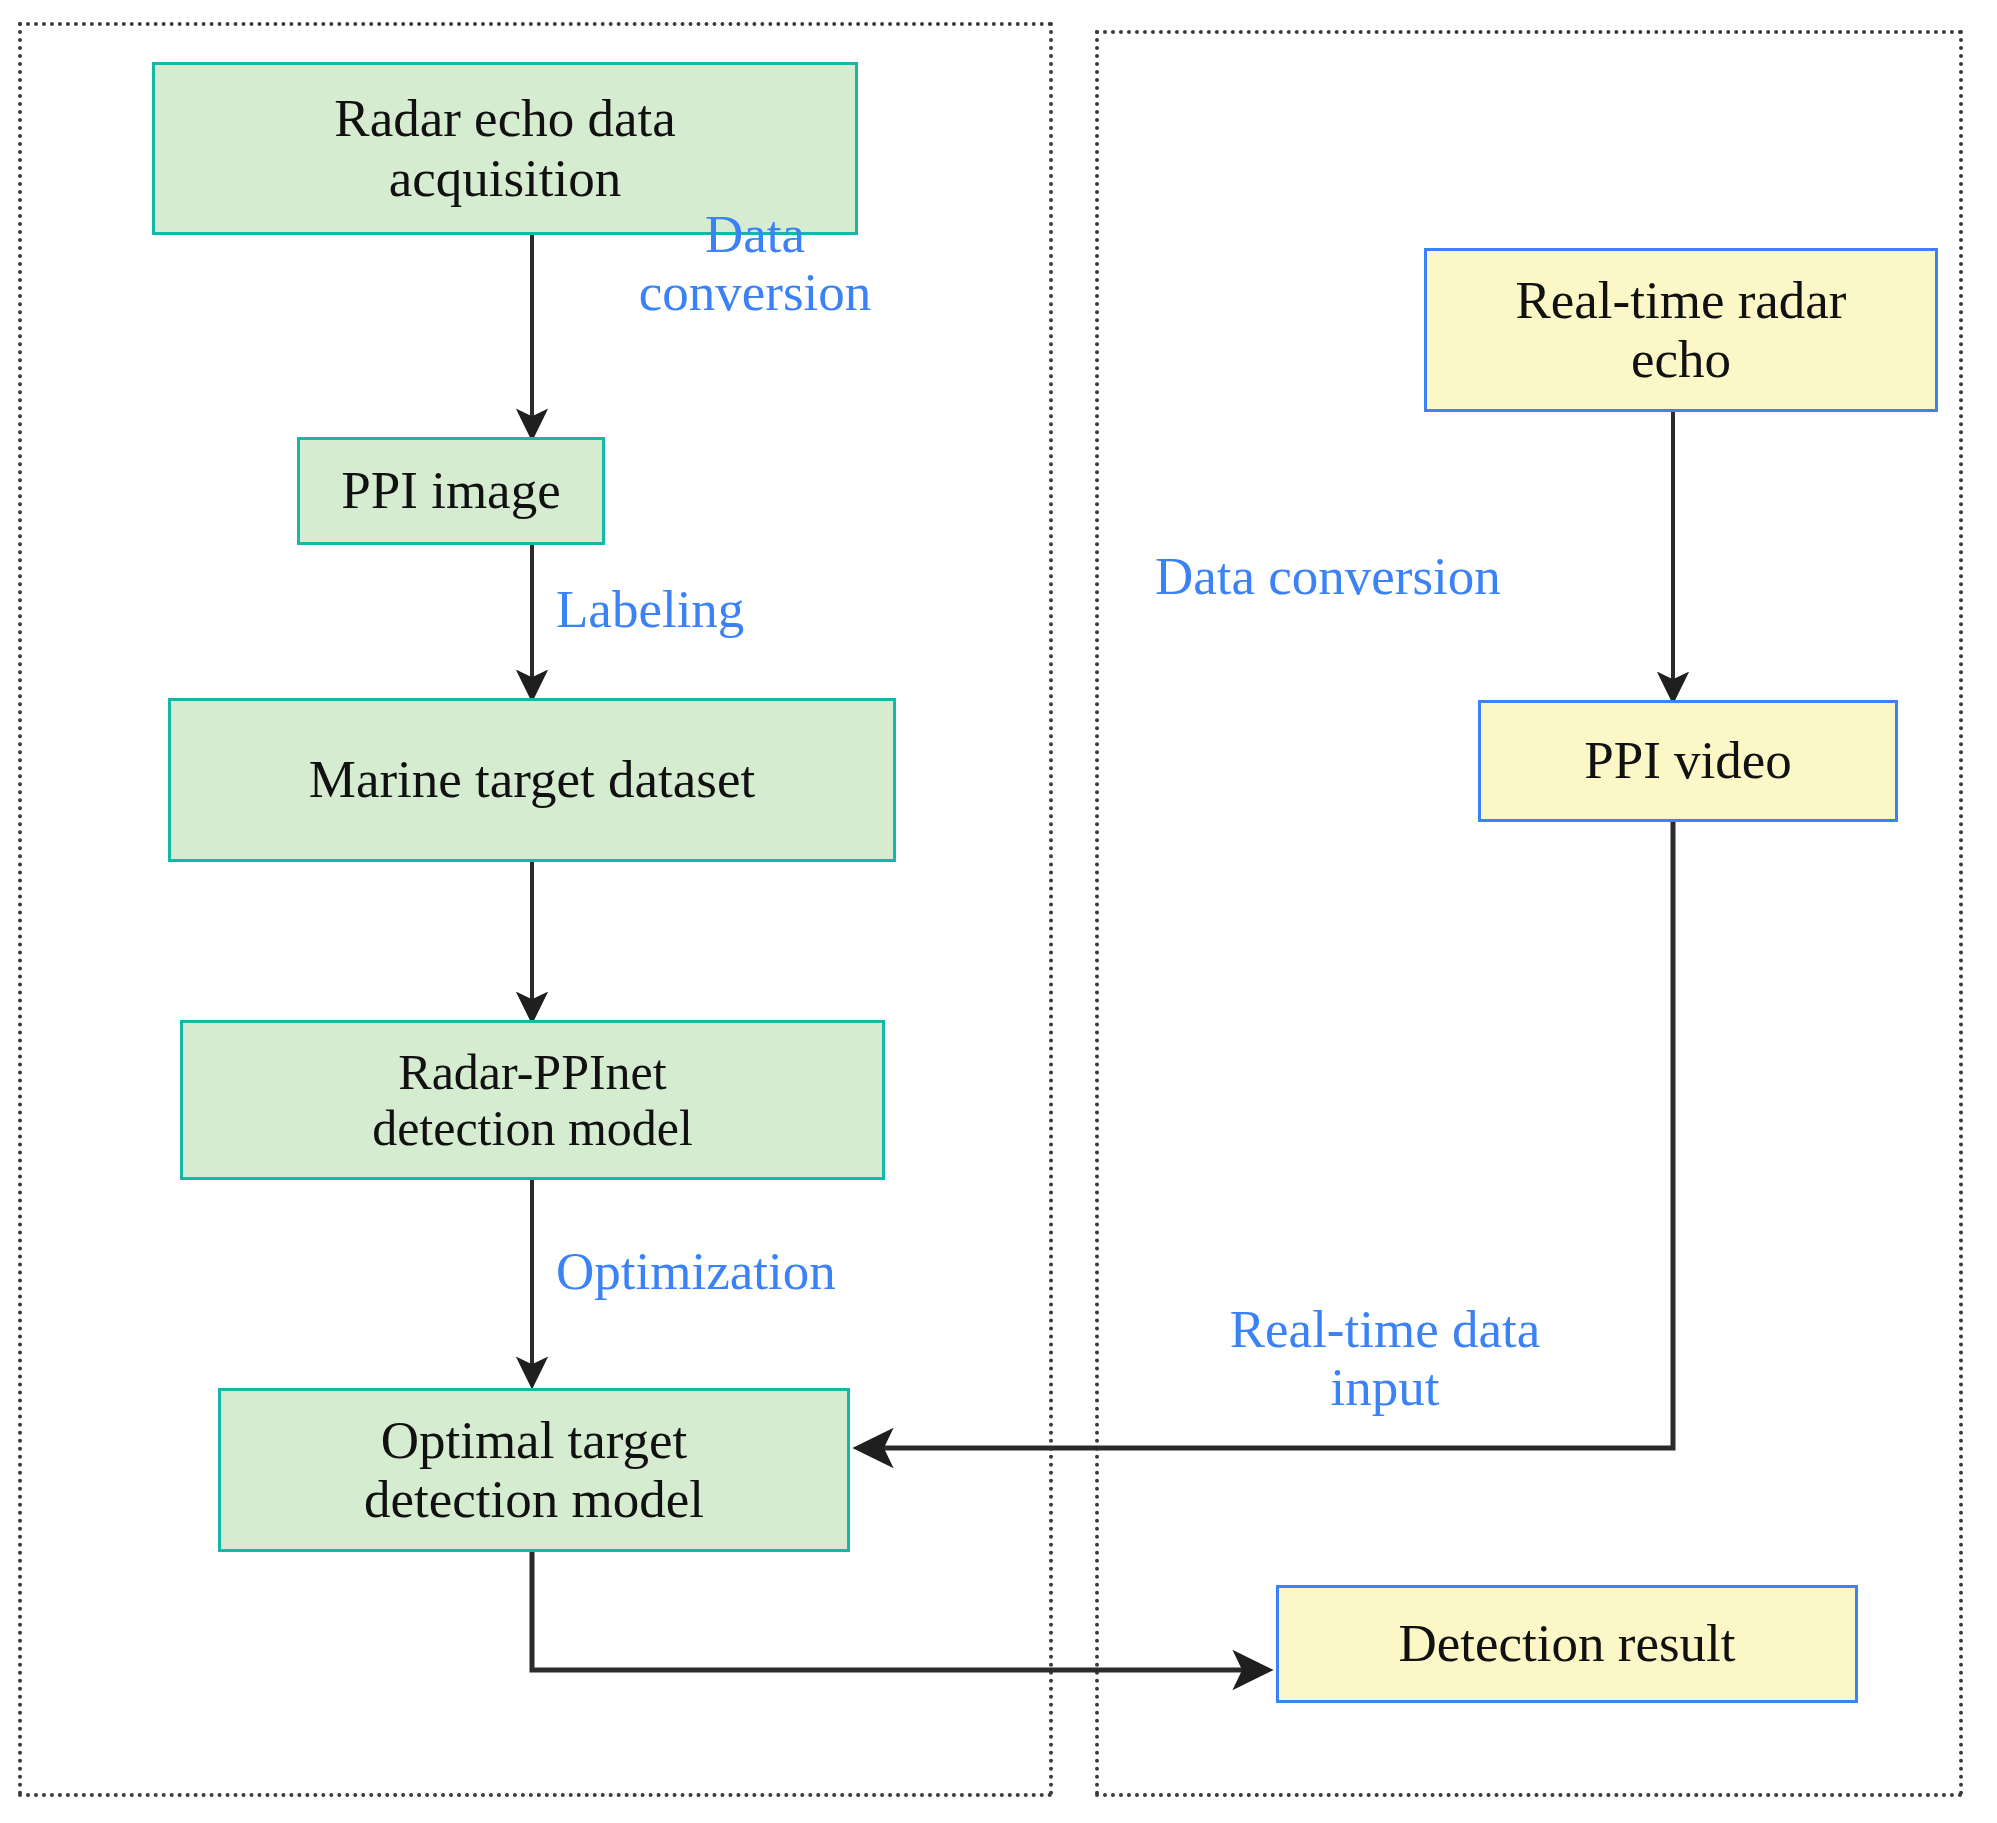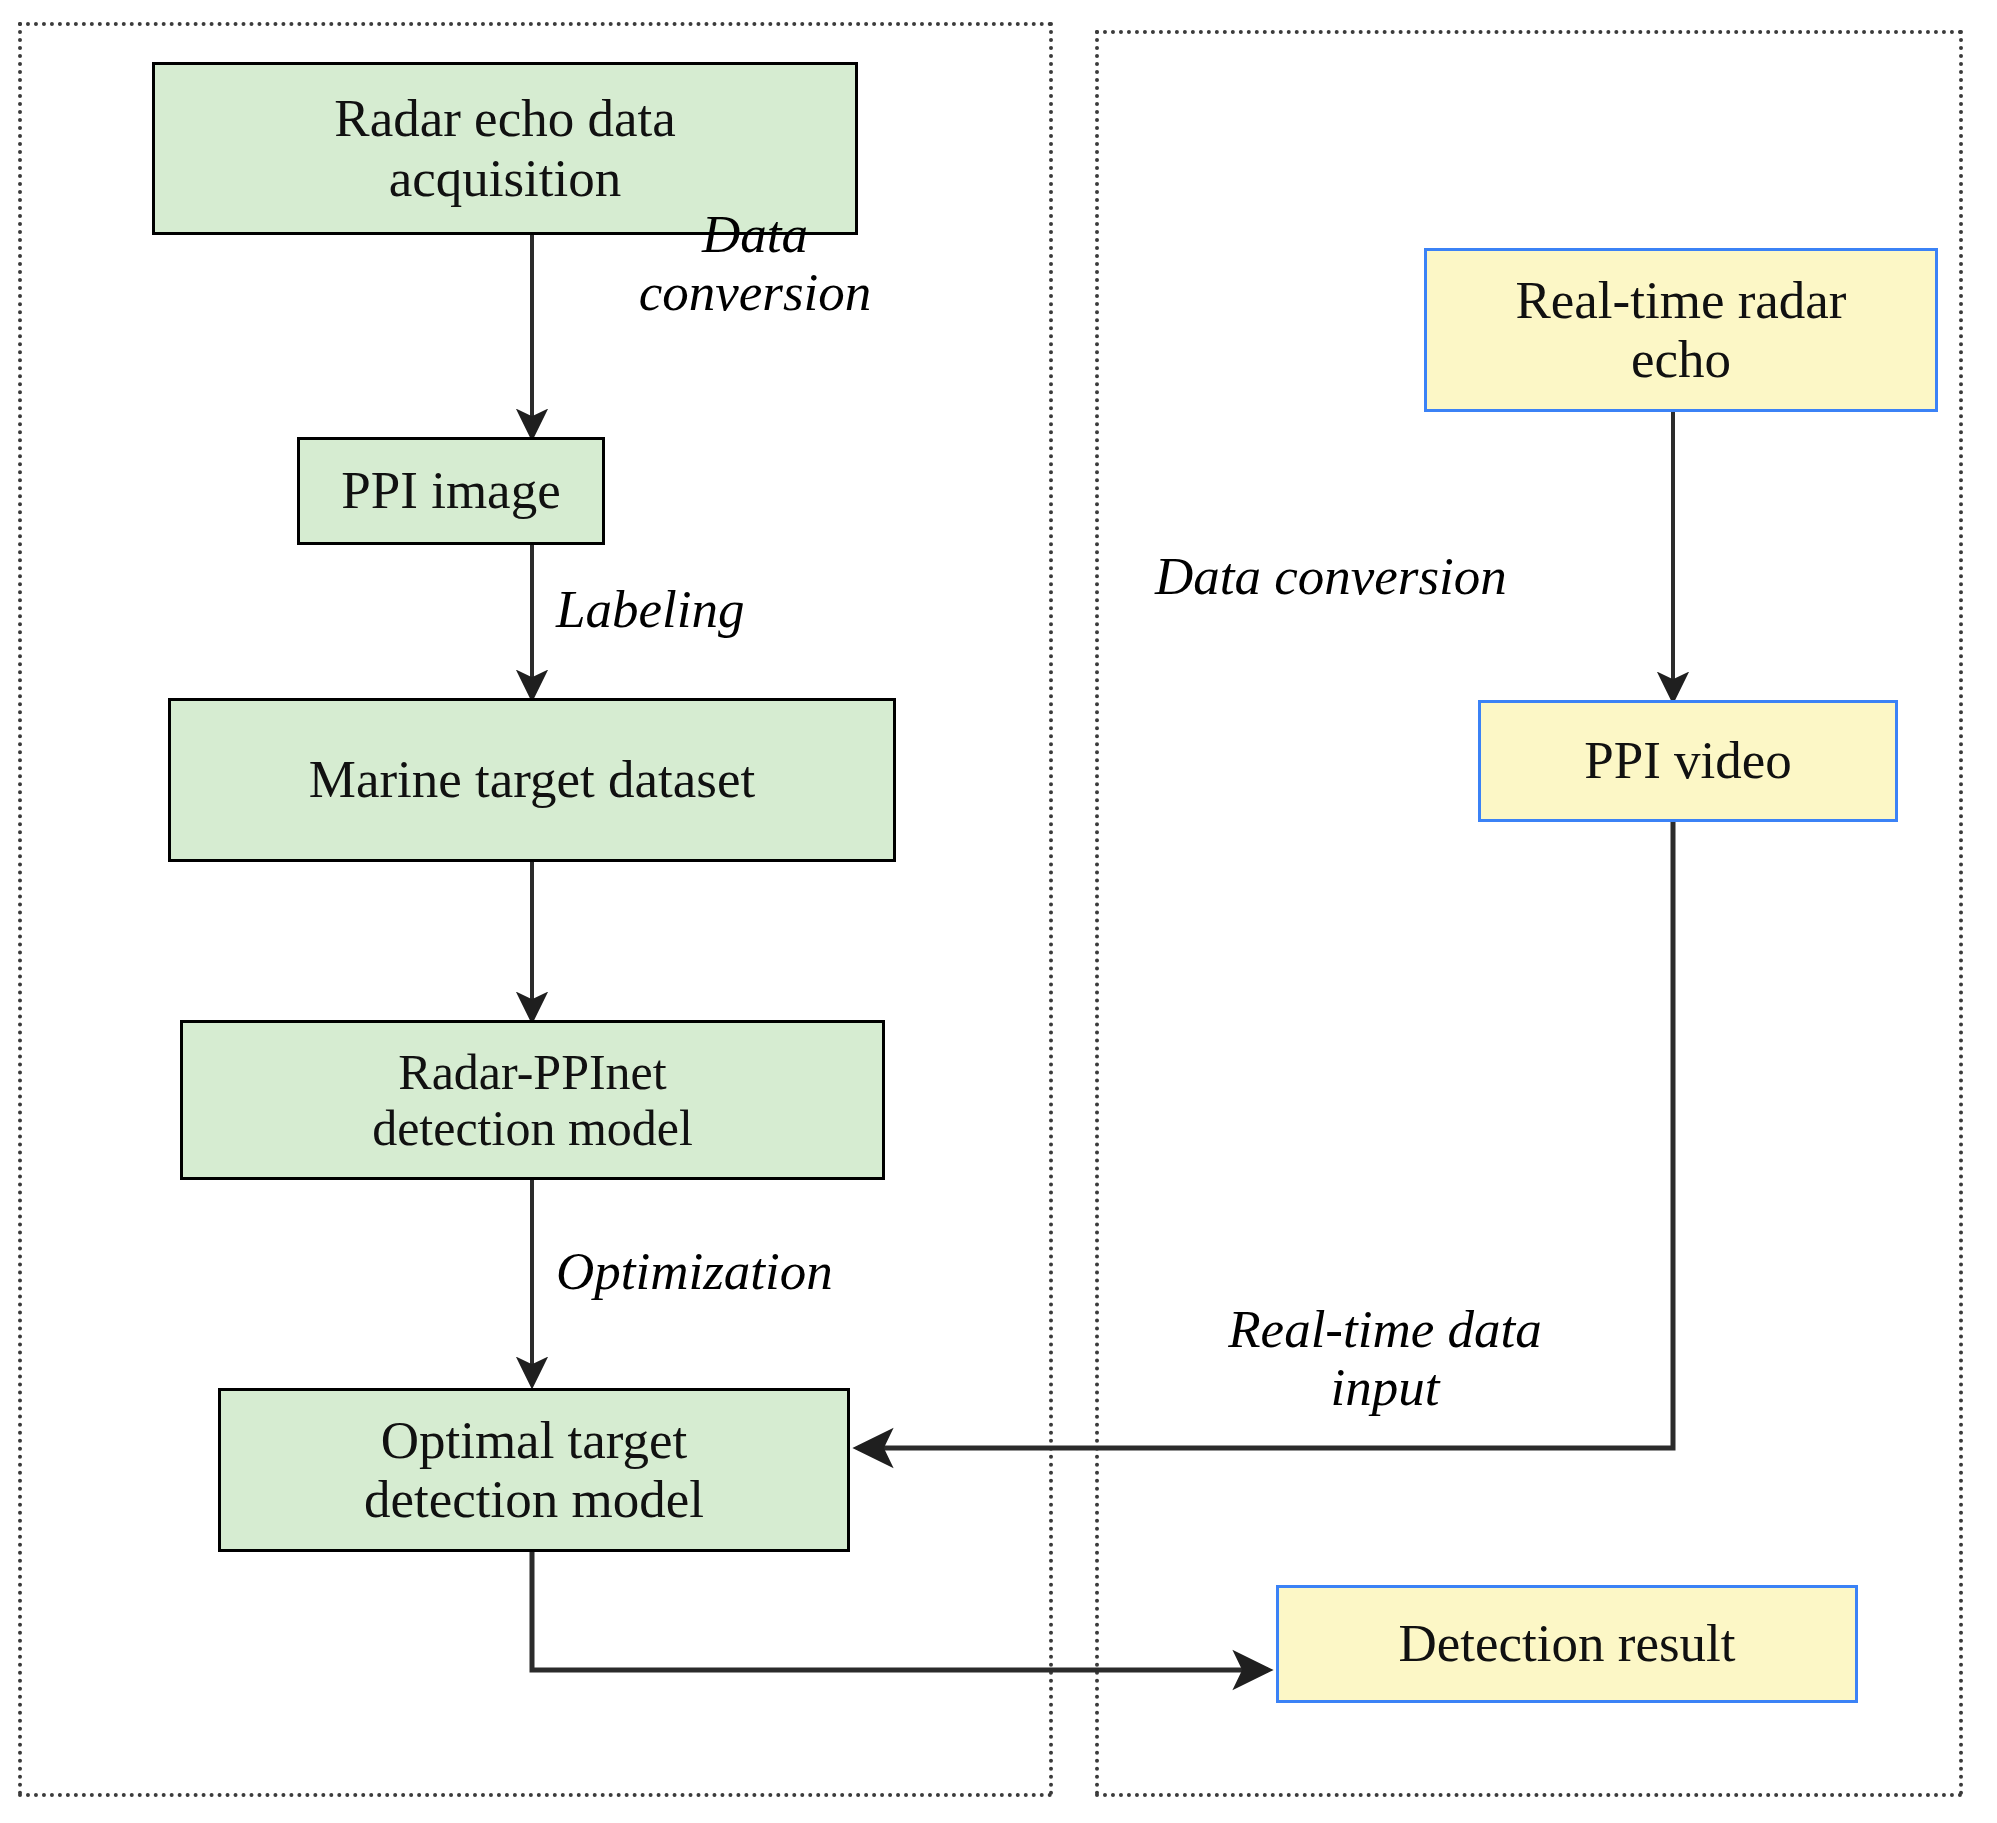--- a/index.html
+++ b/index.html
@@ -8,25 +8,25 @@
   #stage{position:relative;width:1997px;height:1823px;background:#fff;}
   svg#wires{position:absolute;left:0;top:0;width:1997px;height:1823px;}
 
   .panel{position:absolute;border:4px dotted #3b3b3b;box-sizing:border-box;
          background:transparent;}
 
   .node{position:absolute;box-sizing:border-box;display:flex;
         align-items:center;justify-content:center;text-align:center;
         line-height:1.12;padding:2px 8px;}
   .node .txt{display:block;width:100%;}
-  .green{background:#d6ecd1;border:3px solid #000000;}
+  .green{background:#d6ecd1;border:3px solid #14b8a6;}
   .yellow{background:#fcf7c6;border:3px solid #3b82f6;}
 
   .elabel{position:absolute;text-align:center;line-height:1.1;
-          color:#000000;white-space:pre-line;font-style:italic;}
+          color:#3b82f6;white-space:pre-line;}
 </style>
 </head>
 <body>
 
 <div id="stage">
 
   <div class="panel" style="left:18px;top:22px;width:1035px;height:1775px;"></div>
   <div class="panel" style="left:1095px;top:30px;width:868px;height:1767px;"></div>
 
   <svg id="wires" viewBox="0 0 1997 1823">

